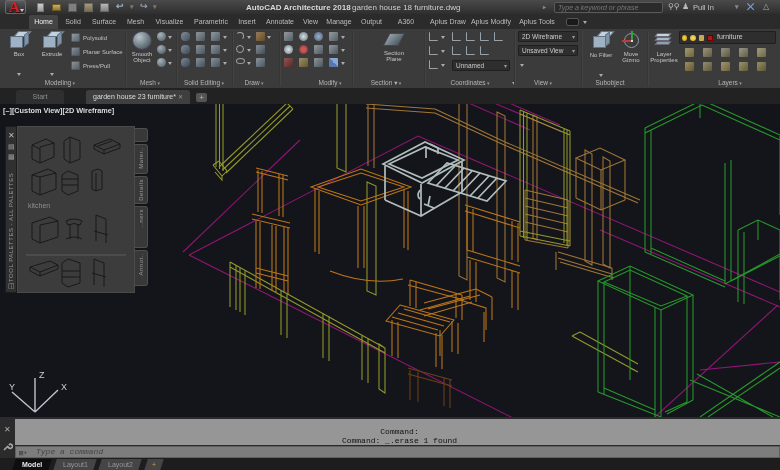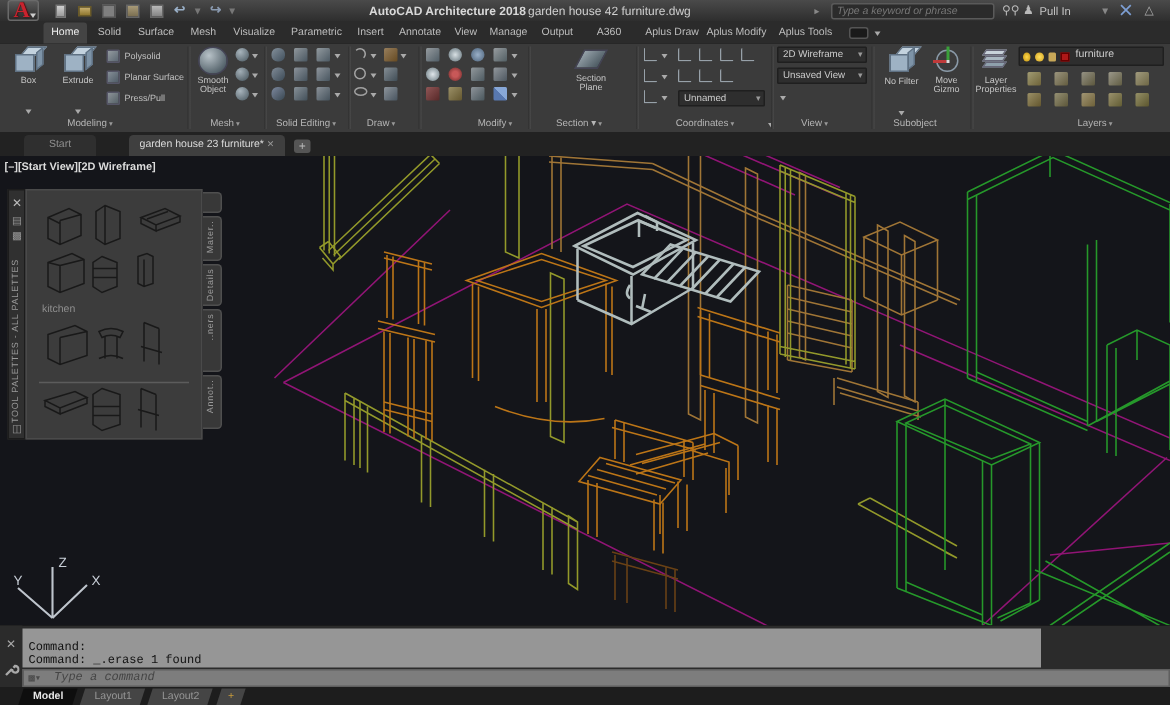--- a/index.html
+++ b/index.html
@@ -61,22 +61,22 @@
 
 #palette { position:absolute; left:5px; top:22px; width:143px; height:167px; z-index:5;}
 #pstrip { position:absolute; left:0; top:0; width:12px; height:167px; background:#303030; border:1px solid #1c1c1c;}
 #pbody { position:absolute; left:12px; top:0; width:118px; height:167px; background:#3c3c3c; border:1px solid #4a4a4a;}
 #ptabs { position:absolute; left:130px; top:2px; width:13px; height:160px; }
 .ptab { position:absolute; left:0; width:13px; background:#383838; border:1px solid #4f4f4f; border-left:none; border-radius:0 3px 3px 0;}
 .vtext { writing-mode:vertical-rl; transform:rotate(180deg); font-size:6px; color:#9a9a9a; letter-spacing:0.5px; }
 
 #cmdarea { position:absolute; left:0; top:417px; width:780px; height:41px; background:#2b2b2b; }
 #cmdicons { position:absolute; left:0; top:0; width:15px; height:41px; background:#2b2b2b; }
-#cmdhist { position:absolute; left:15px; top:2px; width:679px; height:26px; background:#969696;
-  font-family:"Liberation Mono", monospace; font-size:8px; color:#111; padding:8px 0 0 4px; line-height:9px;}
+#cmdhist { position:absolute; left:15px; top:2px; width:765px; height:26px; background:#969696;
+  font-family:"Liberation Mono", monospace; font-size:8px; color:#111; padding:8px 0 0 4px; line-height:9px;text-align:center;}
 #cmdline { position:absolute; left:15px; top:29px; width:765px; height:12px; background:#7d7d7d;
   border:1px solid #5f5f5f; font-family:"Liberation Mono", monospace; font-size:8px; color:#454545;
   font-style:italic; line-height:10px; padding-left:20px;}
 
 #bottombar { position:absolute; left:0; top:458px; width:780px; height:12px; background:#1d1d1d; }
 .btab { position:absolute; top:1px; height:11px; font-size:7px; line-height:11px; text-align:center;
   transform:skewX(-18deg); }
 .btab span { display:inline-block; transform:skewX(18deg); }
 svg text { font-family:"Liberation Sans", sans-serif; }
 </style>
@@ -92,21 +92,21 @@
   <div class="qa" style="left:37px;background:linear-gradient(#cfcfcf,#9a9a9a);width:7px;border:1px solid #777;"></div>
   <div class="qa" style="left:52px;background:linear-gradient(#c8b070,#907830);width:9px;height:7px;top:4px;border:1px solid #6a5a28;"></div>
   <div class="qa" style="left:68px;background:#7f7f7f;border:1px solid #555;"></div>
   <div class="qa" style="left:84px;background:linear-gradient(#a89a78,#7a6e50);border:1px solid #666;"></div>
   <div class="qa" style="left:100px;background:linear-gradient(#b8b8b8,#828282);border:1px solid #666;"></div>
   <div class="ttext" style="left:116px;color:#9ab0c8;font-size:9px;top:1px;">↩</div>
   <div class="ttext" style="left:130px;color:#777;font-size:7px;">▾</div>
   <div class="ttext" style="left:140px;color:#8a9ab0;font-size:9px;top:1px;">↪</div>
   <div class="ttext" style="left:153px;color:#777;font-size:7px;">▾</div>
   <div class="ttext" style="left:246px;">AutoCAD Architecture 2018</div>
-  <div class="ttext" style="left:352px;font-weight:normal;color:#cfcfcf;">garden house 42 furniture.dwg</div>
+  <div class="ttext" style="left:352px;font-weight:normal;color:#cfcfcf;">garden house 18 furniture.dwg</div>
   <div class="ttext" style="left:543px;color:#888;font-size:6px;">▸</div>
   <div id="searchbox">Type a keyword or phrase</div>
   <div class="ttext" style="left:668px;top:2px;color:#b9b9b9;font-size:8px;font-weight:normal;">⚲⚲</div>
   <div class="ttext" style="left:682px;top:2px;color:#b9b9b9;font-size:8px;font-weight:normal;">♟</div>
   <div class="ttext" style="left:693px;top:3px;color:#c3c3c3;font-weight:normal;font-size:7.5px;">Pull In</div>
   <div class="ttext" style="left:735px;color:#888;font-size:7px;">▾</div>
   <div class="ttext" style="left:747px;top:2px;color:#7d9fd4;font-size:9px;">⨉</div>
   <div class="ttext" style="left:763px;top:2px;color:#aaa;font-size:8px;font-weight:normal;">△</div>
 </div>
 
@@ -399,21 +399,21 @@
     <g stroke="#c7cdd6" stroke-width="1.4">
       <path d="M35,412 L35,378 M35,412 L12,392 M35,412 L58,390"></path>
     </g>
   </g>
   <g fill="#c7cdd6" font-size="9">
     <text x="9" y="390">Y</text>
           <text x="39" y="378">Z</text>
           <text x="61" y="390">X</text>
   </g>
 </svg>
-<div id="vplabel">[–][Start View][2D Wireframe]</div>
+<div id="vplabel">[–][Custom View][2D Wireframe]</div>
 
 <div id="palette">
   <div id="pstrip">
     <div style="position:absolute;left:2px;top:5px;color:#bbb;font-size:8px;line-height:8px;">✕</div>
     <div style="position:absolute;left:2px;top:16px;color:#999;font-size:7px;">▤</div>
     <div style="position:absolute;left:2px;top:26px;color:#999;font-size:7px;">▩</div>
     <div class="vtext" style="position:absolute;left:2px;top:40px;height:115px;">TOOL PALETTES - ALL PALETTES</div>
     <div style="position:absolute;left:2px;bottom:2px;color:#999;font-size:7px;">◫</div>
   </div>
   <div id="pbody">

